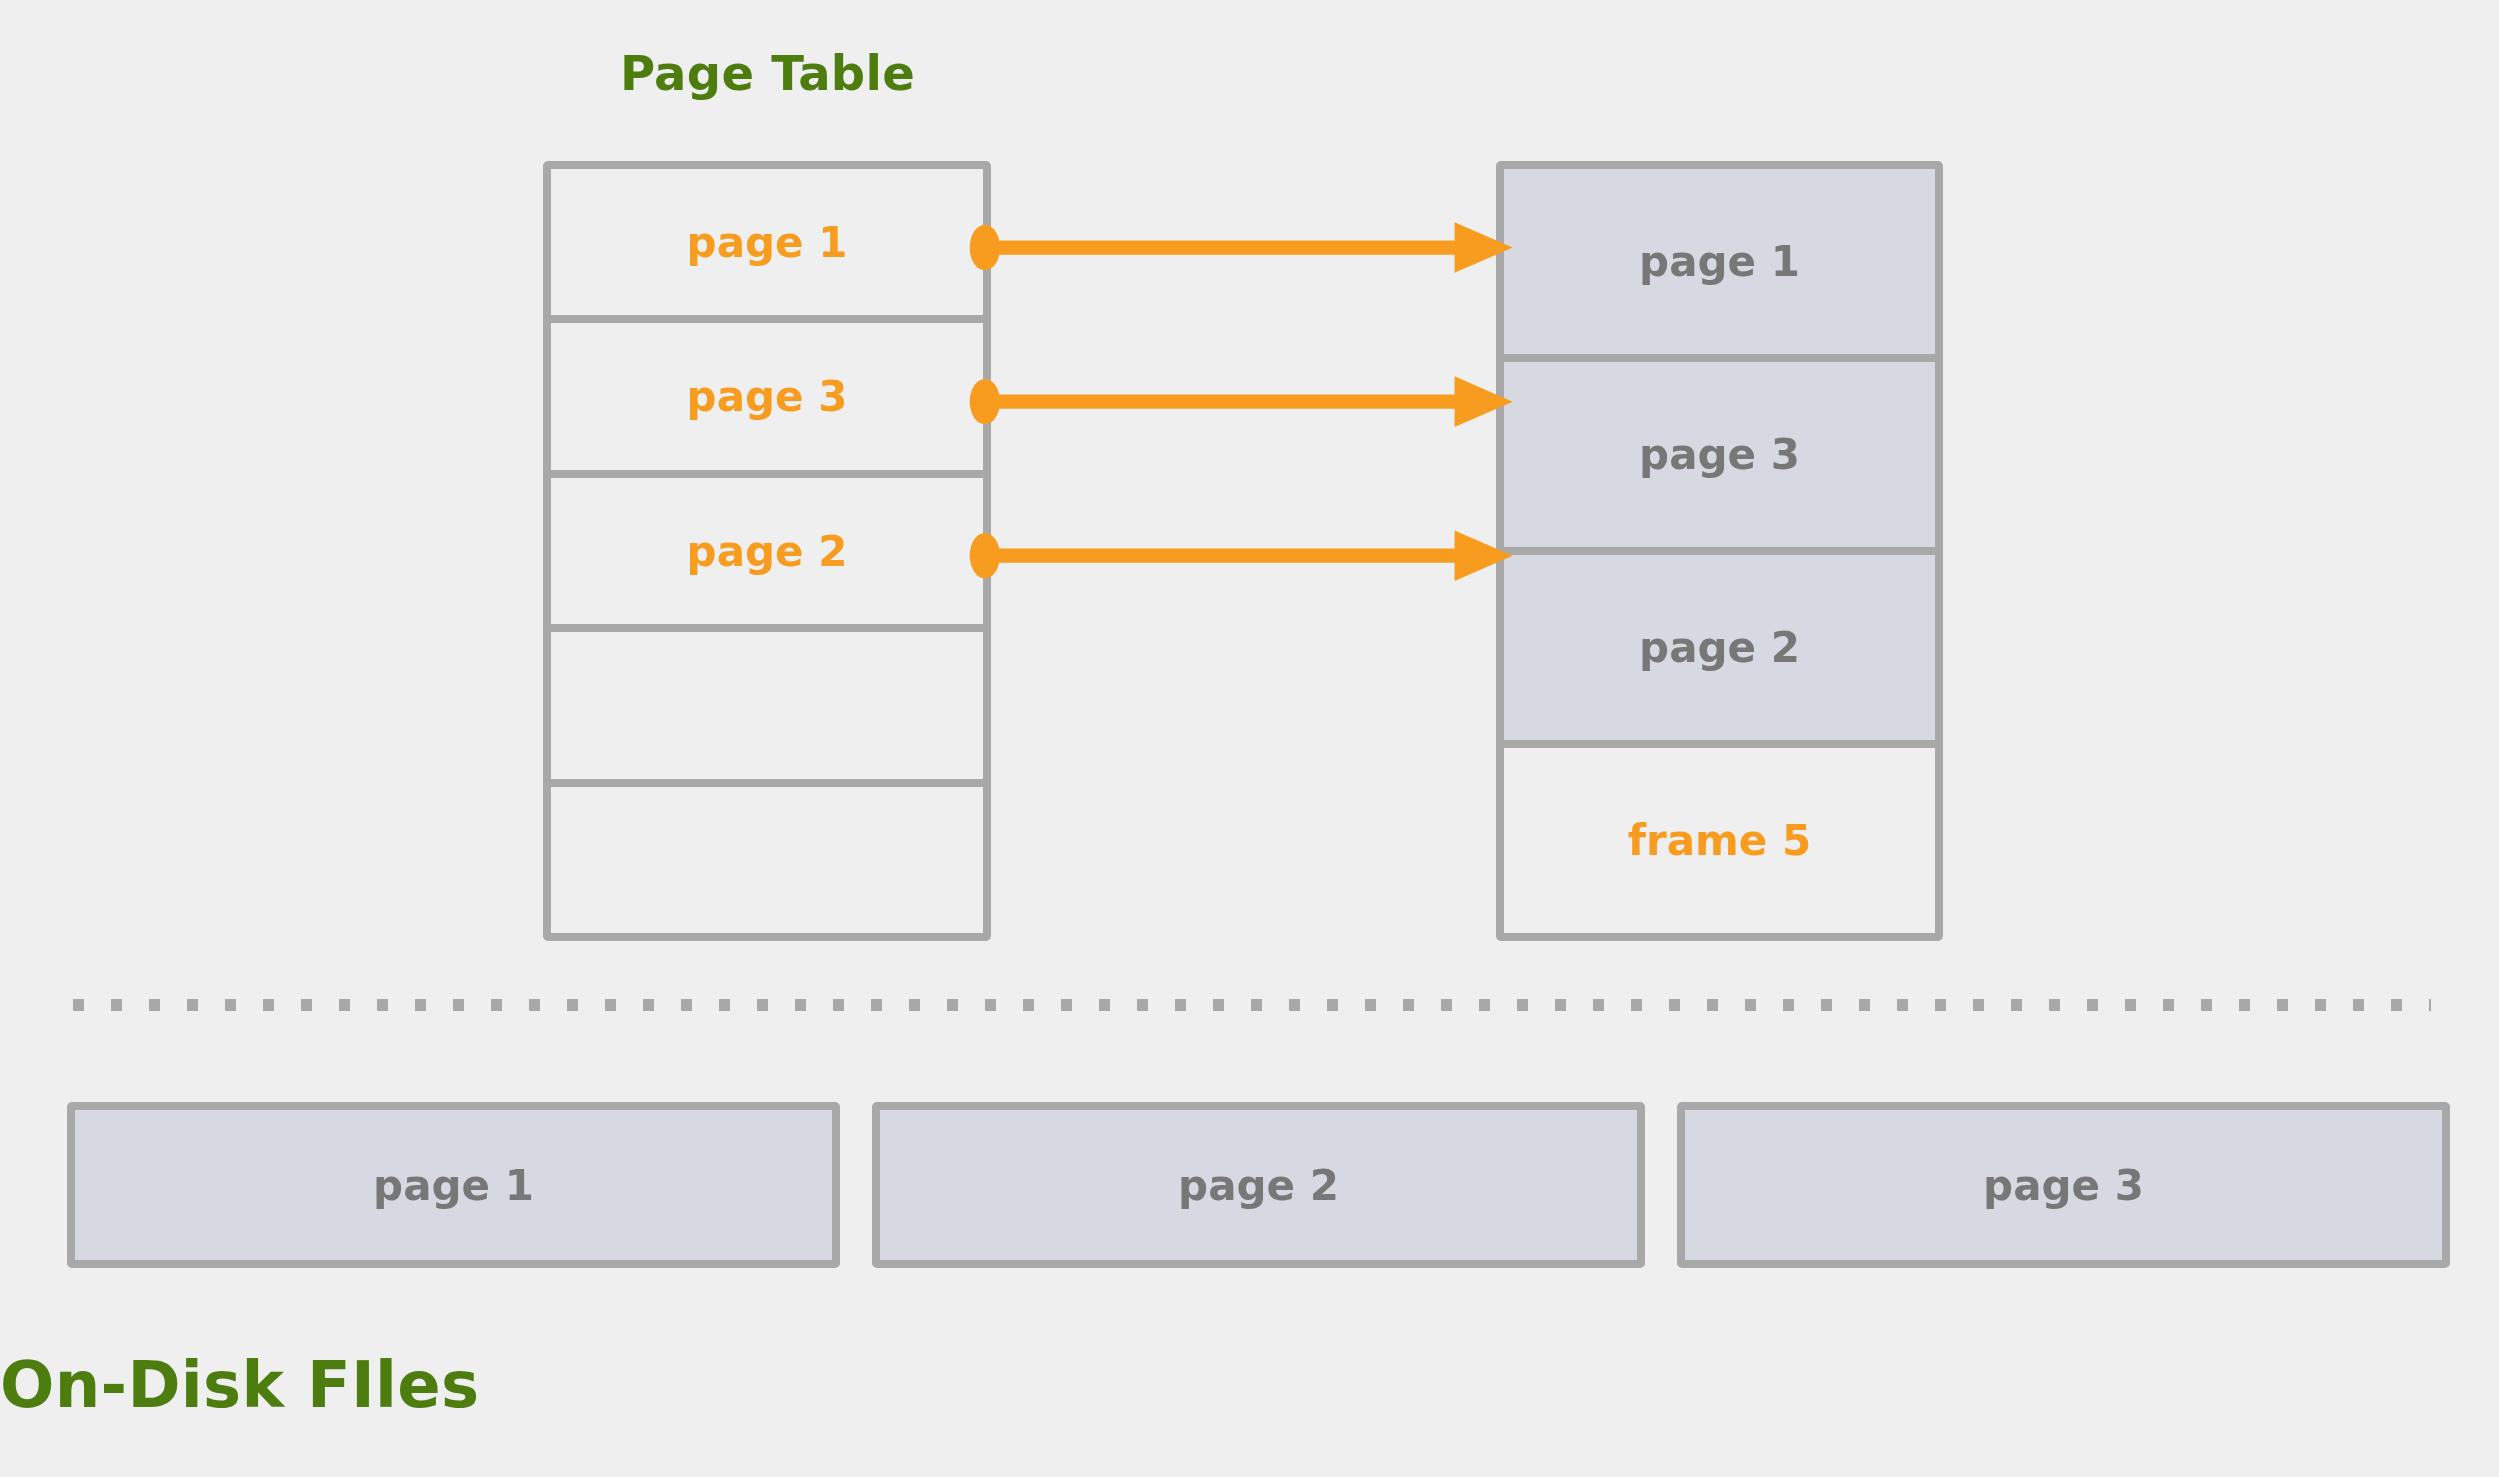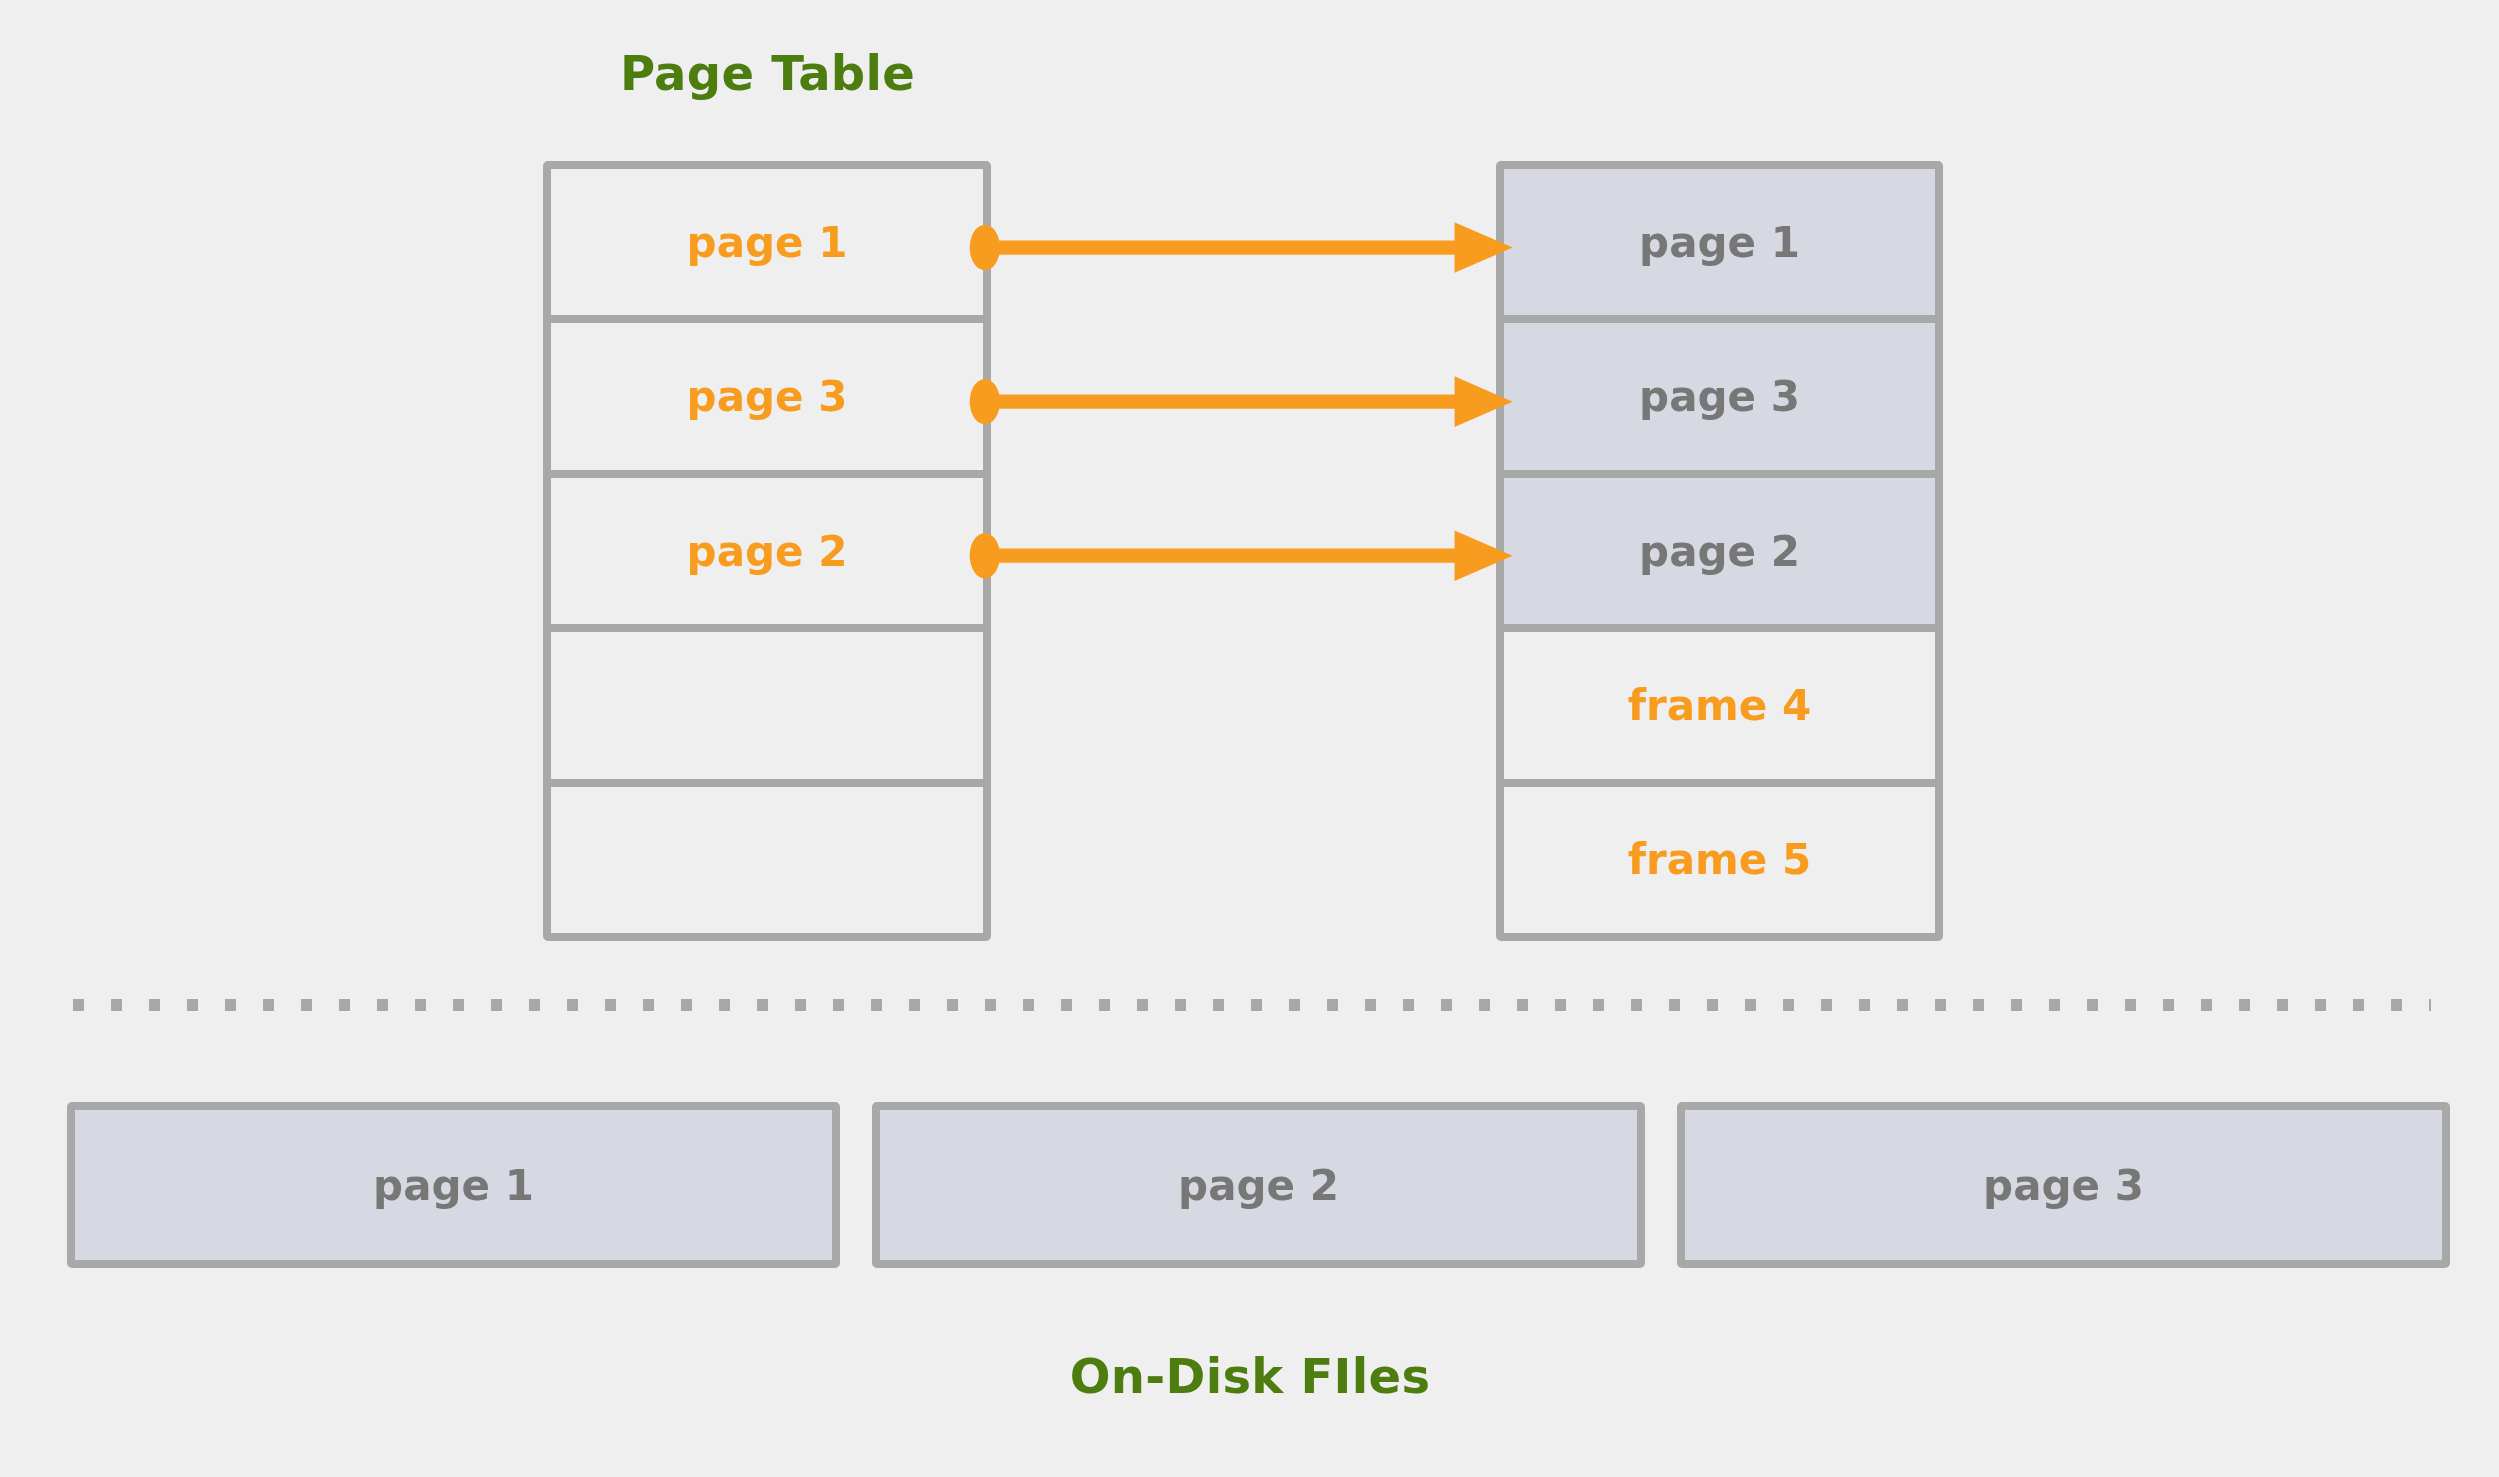--- a/index.html
+++ b/index.html
@@ -35,22 +35,22 @@
     left: 0;
     top: 45px;
     width: 1535px;
     text-align: center;
     font-size: 48px;
   }
   #on-disk-title {
     left: 0;
     top: 1348px;
     width: 2500px;
-    text-align: center;
-    font-size: 48px;
+    text-align: left;
+    font-size: 64px;
   }
 
   
   .column {
     position: absolute;
     box-sizing: border-box;
     border: 8.6px solid #a8a8a8;
     border-radius: 5px;
     display: flex;
     flex-direction: column;
@@ -162,23 +162,20 @@
     <div class="cell gray filled">
       <span>page 1</span>
     </div>
     <div class="cell gray filled">
       <span>page 3</span>
     </div>
     <div class="cell gray filled">
       <span>page 2</span>
     </div>
     <div class="cell orange">
-      <span>frame 4</span>
-    </div>
-    <div class="cell orange">
       <span>frame 5</span>
     </div>
   </div>
 
   <svg class="arrow-layer" viewBox="0 0 4950 2926">
 
     <g>
       <line x1="1952" y1="490" x2="2955" y2="490" stroke="#f89c20" stroke-width="28"></line>
       <ellipse cx="1950" cy="490" rx="30" ry="45" fill="#f89c20"></ellipse>
       <polygon points="2880,440 2995,490 2880,540" fill="#f89c20"></polygon>

